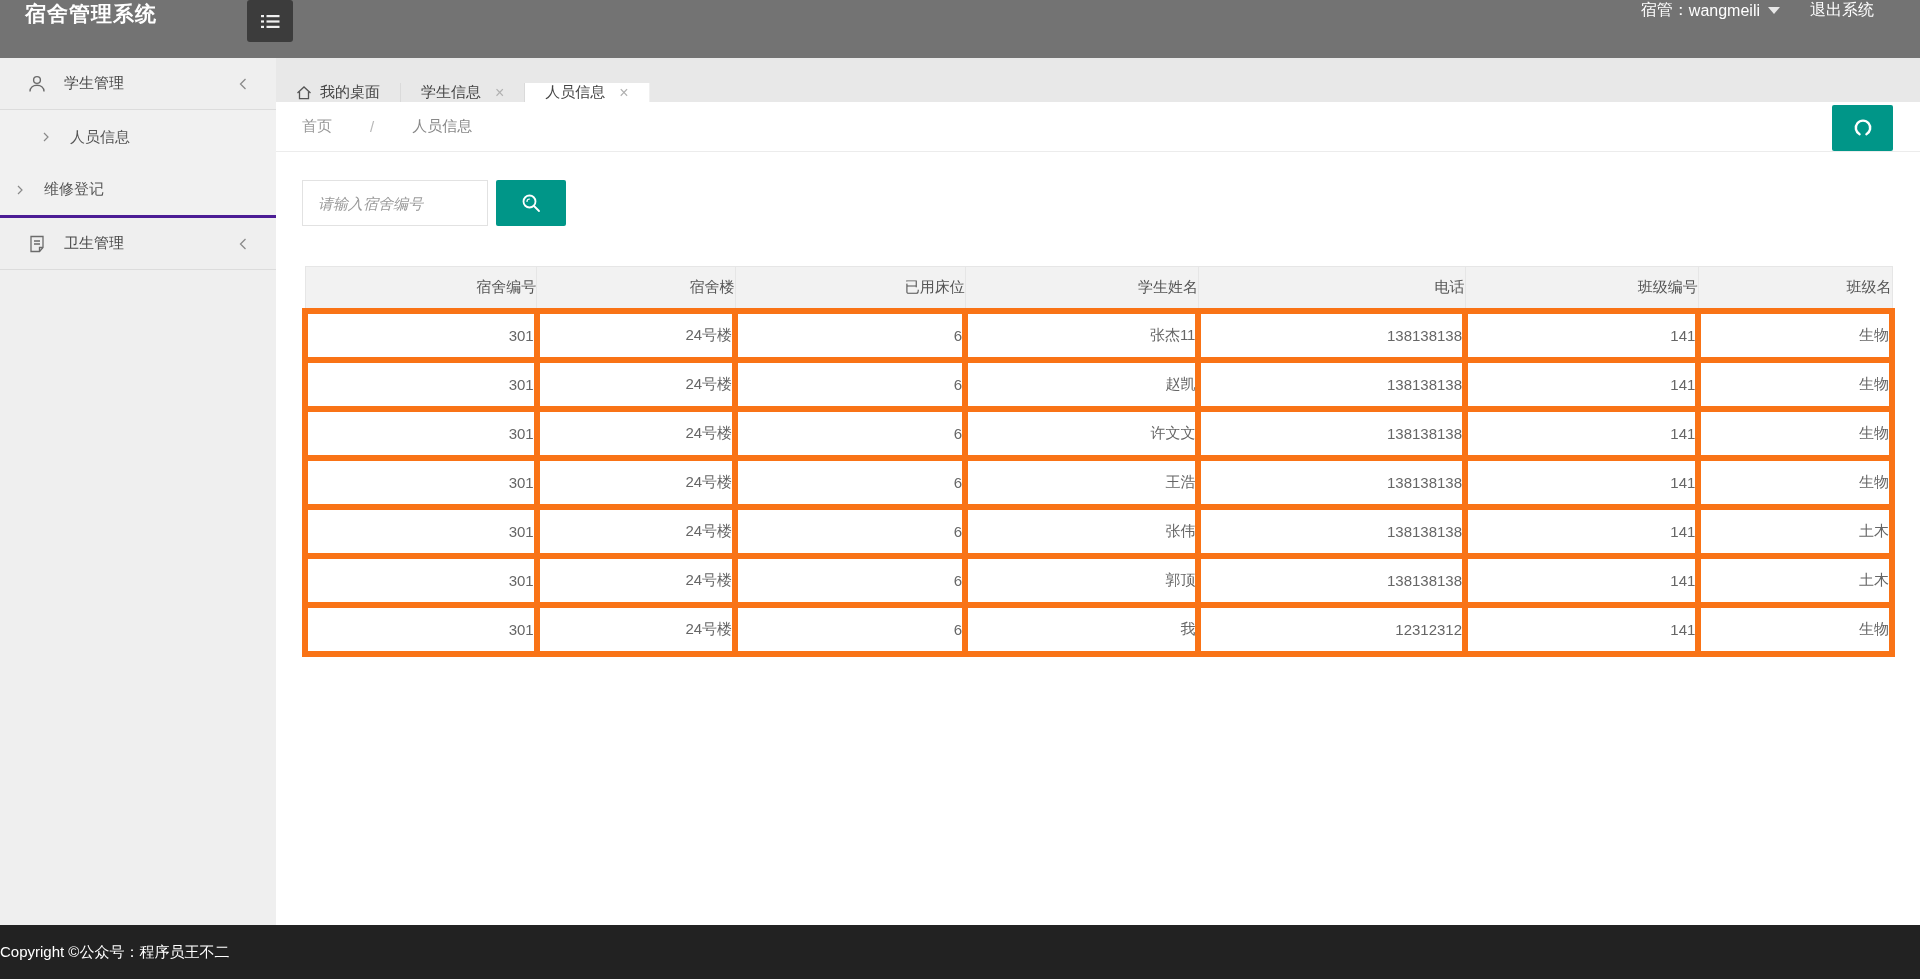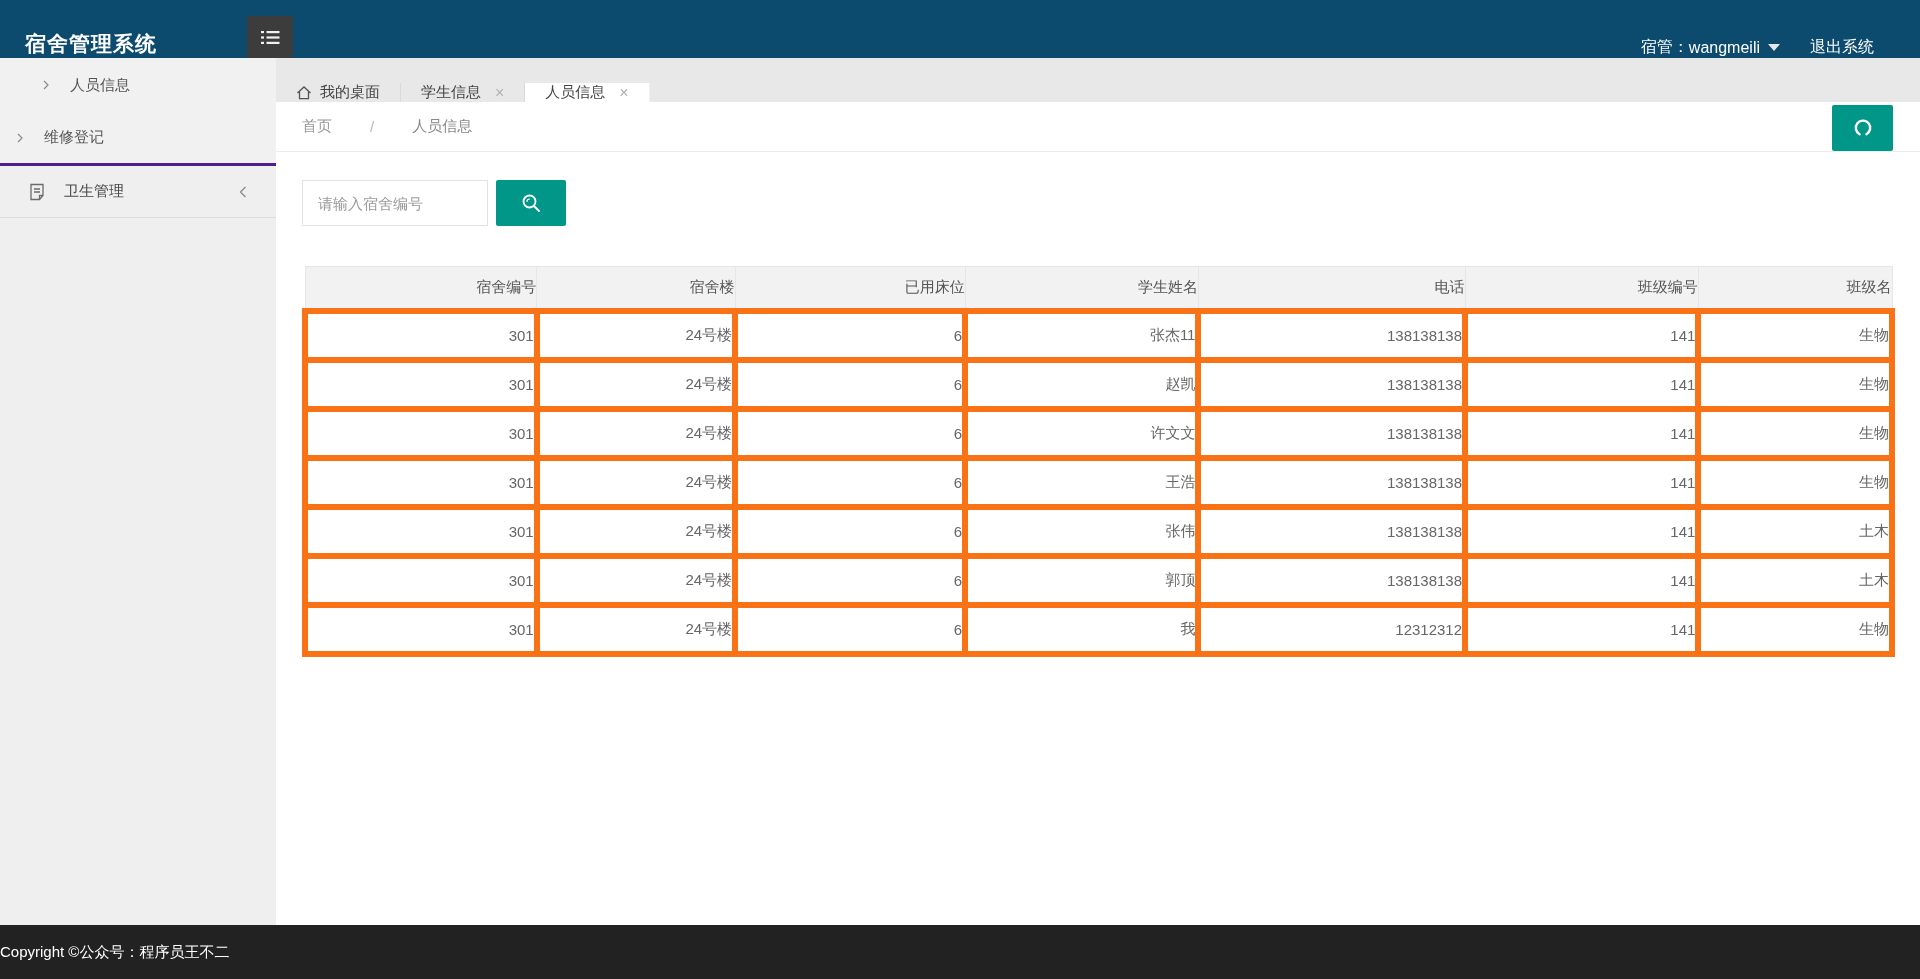--- a/index.html
+++ b/index.html
@@ -5,21 +5,21 @@
   * { margin:0; padding:0; box-sizing:border-box; }
   html,body { width:1920px; height:979px; }
   body {
     font-family:"Liberation Sans","DejaVu Sans",sans-serif;
     position:relative; overflow:hidden; background:#fff; color:#333;
   }
 
   
   .topbar {
     position:absolute; top:0; left:0; width:100%; height:58px;
-    background:#0c4a6e; display:flex; align-items:flex-end; z-index:30;
+    background:#737373; display:flex; align-items:flex-start; z-index:30;
   }
   .brand {
     width:247px; padding-left:25px; color:#fff; font-size:21px;
     font-weight:bold; letter-spacing:1px; white-space:nowrap;
   }
   .hamburger {
     width:46px; height:42px; background:#3c3c3c; border:none; border-radius:3px;
     display:flex; align-items:center; justify-content:center; cursor:pointer;
   }
   .topbar-spacer { flex:1; }
@@ -78,20 +78,21 @@
     position:absolute; top:47px; right:27px; width:61px; height:46px;
     background:#009688; border:none; border-radius:2px; cursor:pointer;
     display:flex; align-items:center; justify-content:center;
   }
 
   .search-row { margin:28px 0 0 26px; display:flex; align-items:center; }
   .search-input {
     width:186px; height:46px; border:1px solid #e2e2e2; border-radius:0;
     padding:0 15px; font-size:15px; color:#666; outline:none; background:#fff;
     font-family:inherit;
+    font-style:italic;
   }
   .search-input::placeholder { color:#999; }
   .search-btn {
     width:70px; height:46px; margin-left:8px; background:#009688; border:none;
     border-radius:2px; cursor:pointer; display:flex; align-items:center; justify-content:center;
   }
 
   .table-wrap { margin:40px 25px 0 26px; }
   table.data {
     width:100%; border-collapse:collapse; font-size:15px; color:#666;
@@ -143,20 +144,34 @@
   <div class="user-menu">
     <span>宿管：</span>
     <span>wangmeili</span>
     <span class="caret"></span>
   </div>
   <div class="logout">退出系统</div>
 </div>
 
 <div class="sidebar">
 
+  <div class="side-item">
+    <span class="g-icon">
+      <svg width="20" height="20" viewBox="0 0 20 20" fill="none" stroke="#6b6b6b" stroke-width="1.4">
+        <circle cx="10" cy="6" r="3.4"></circle>
+        <path d="M3 17.5 c0-4.2 3.4-6.3 7-6.3 s7 2.1 7 6.3"></path>
+      </svg>
+    </span>
+    <span class="lbl">学生管理</span>
+    <span class="chev">
+      <svg width="10" height="14" viewBox="0 0 10 14" fill="none" stroke="#8a8a8a" stroke-width="1.3">
+        <polyline points="7.5,2 2.5,7 7.5,12"></polyline>
+      </svg>
+    </span>
+  </div>
 
 
   <div class="side-sub">
     <span class="arr">
       <svg width="8" height="12" viewBox="0 0 8 12" fill="none" stroke="#8a8a8a" stroke-width="1.2">
         <polyline points="2,2 6,6 2,10"></polyline>
       </svg>
     </span>
     <span>人员信息</span>
   </div>

